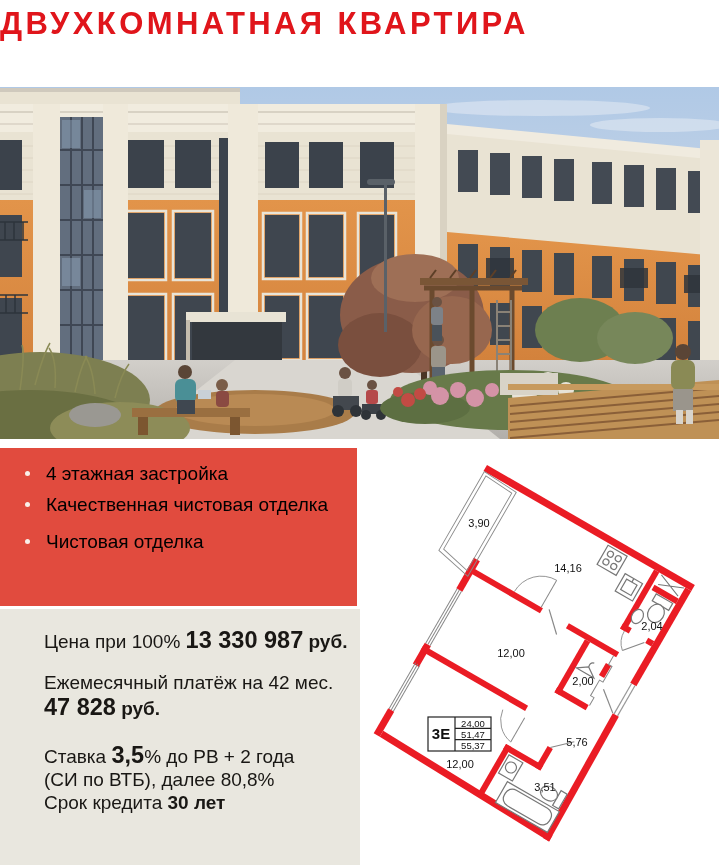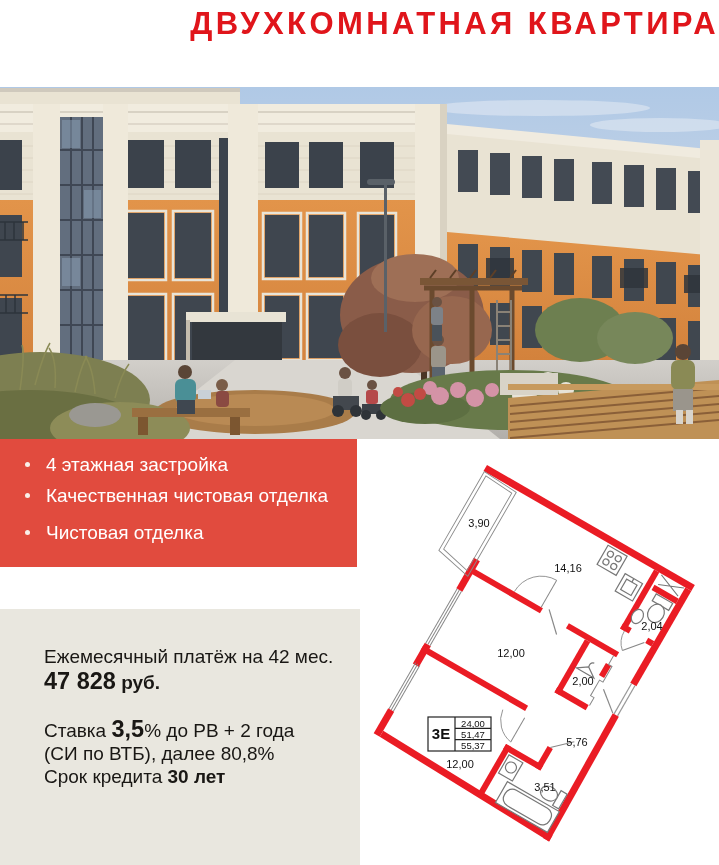--- a/index.html
+++ b/index.html
@@ -1,23 +1,23 @@
 <!DOCTYPE html>
 <html><head>
 <meta charset="utf-8">
 <style>
   html,body{margin:0;padding:0;}
   body{width:719px;height:865px;position:relative;overflow:hidden;
        font-family:"Liberation Sans",sans-serif;background:#ffffff;}
   .abs{position:absolute;}
-  .title{left:0;top:7px;width:719px;text-align:right;font-weight:bold;
+  .title{left:0;top:7px;width:719px;text-align:left;font-weight:bold;
          font-size:31px;line-height:33.5px;letter-spacing:3.4px;}
   .t1{color:#e0151b;}
   .t2{color:#131313;}
-  .redbox{left:0;top:439px;width:357px;height:128px;background:#e14b3e;color:#ffffff;}
+  .redbox{left:0;top:448px;width:357px;height:158px;background:#e14b3e;color:#000000;}
   .redbox ul{margin:0;padding:14px 0 0 26px;list-style:none;}
   .redbox li{font-size:19px;line-height:23px;margin-bottom:8px;position:relative;padding-left:20px;}
   .redbox li:before{content:"";position:absolute;left:-1px;top:9px;width:5px;height:5px;border-radius:50%;background:#f9efe9;}
   .beige{left:0;top:609px;width:360px;height:256px;background:#e9e7df;}
   .prices{left:44px;top:629px;width:345px;color:#191714;font-size:19px;line-height:26px;}
   .big{font-weight:bold;font-size:23.5px;line-height:20px;}
   .rub{font-weight:bold;font-size:19px;}
   .gap1{height:15px;}.gap2{height:23px;}.lh23{line-height:23px;}
 </style>
 </head>
@@ -327,20 +327,21 @@
   <div class="abs redbox">
     <ul>
       <li>4 этажная застройка</li>
       <li style="margin-bottom:14px">Качественная чистовая отделка</li>
       <li>Чистовая отделка</li>
     </ul>
   </div>
 
   <div class="abs beige"></div>
   <div class="abs prices">
+    <div>Цена при 100% <span class="big">13 330 987</span> <span class="rub">руб.</span></div>
     <div class="gap1"></div>
     <div>Ежемесячный платёж на 42 мес.</div>
     <div><span class="big">47 828</span> <span class="rub">руб.</span></div>
     <div class="gap2"></div>
     <div class="lh23">Ставка <span class="big">3,5</span>% до РВ + 2 года</div>
     <div class="lh23">(СИ по ВТБ), далее 80,8%</div>
     <div class="lh23">Срок кредита <span class="big" style="font-size:19px">30 лет</span></div>
   </div>
 
   <svg class="abs" style="left:0;top:0;" width="719" height="865" viewBox="0 0 719 865">

